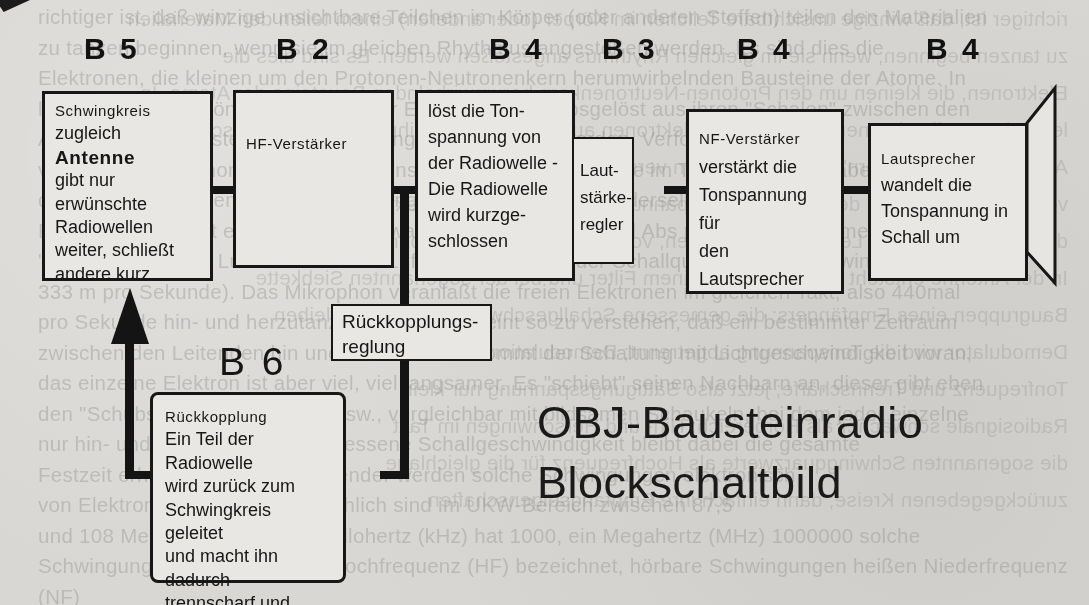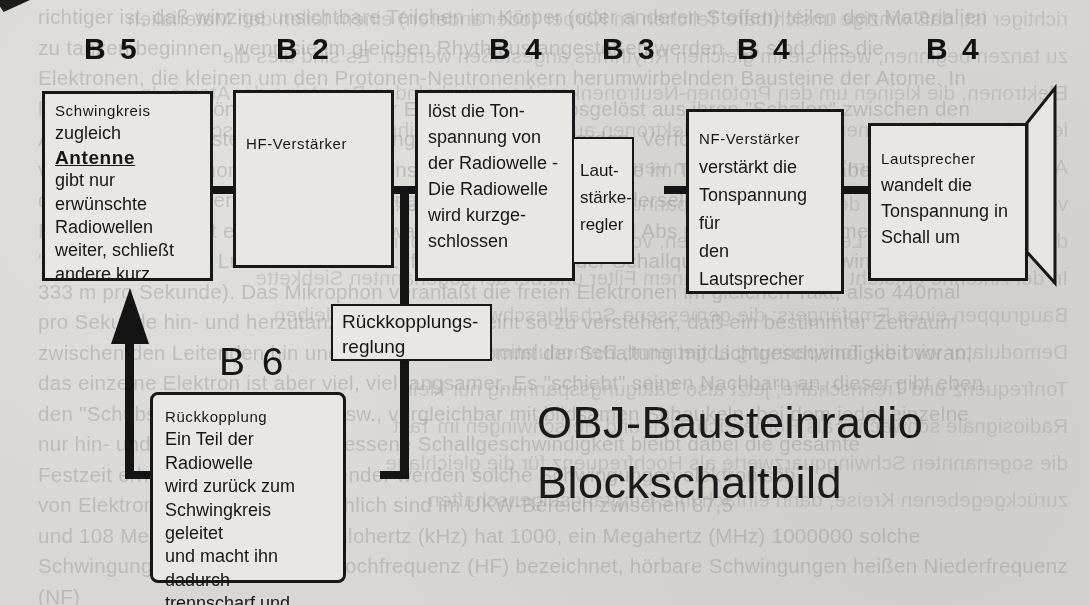--- a/index.html
+++ b/index.html
@@ -37,21 +37,21 @@
   #bl-6{position:absolute;left:219px;top:340px;font-size:39px;font-weight:normal;letter-spacing:3px;text-align:center;}
   
   .box{
     position:absolute;background:#e8e7e4;border:3px solid #171717;box-sizing:border-box;
     z-index:3;
   }
   .box .t{font-weight:normal;font-size:15px;letter-spacing:.6px;}
   .box .b{font-size:18px;white-space:pre-line;}
   #box-sk{left:42px;top:91px;width:171px;height:190px;padding:5px 10px;}
   #box-sk .t,#box-sk .b,#box-sk .st{line-height:23.4px;}
-  #box-sk .st{font-weight:bold;font-size:19px;letter-spacing:.6px;text-decoration:underline;}
+  #box-sk .st{font-weight:bold;font-size:19px;letter-spacing:.6px;}
   #box-hf{left:233px;top:90px;width:161px;height:178px;padding:9px 10px;}
   #box-hf .b{line-height:27px;}
   #box-hf .t{line-height:30px;margin-top:27px;}
   #box-dm{left:415px;top:90px;width:160px;height:191px;padding:5px 10px;}
   #box-dm .t{line-height:29px;}
   #box-dm .b{line-height:26px;}
   #box-lr{left:572px;top:137px;width:62px;height:127px;border-width:2px;padding:18px 6px 0;}
   #box-lr .b{font-size:17px;line-height:27px;}
   #box-nf{left:686px;top:89px;width:158px;height:185px;padding:12px 10px;margin-top:20px;}
   #box-nf .t{line-height:29px;}

